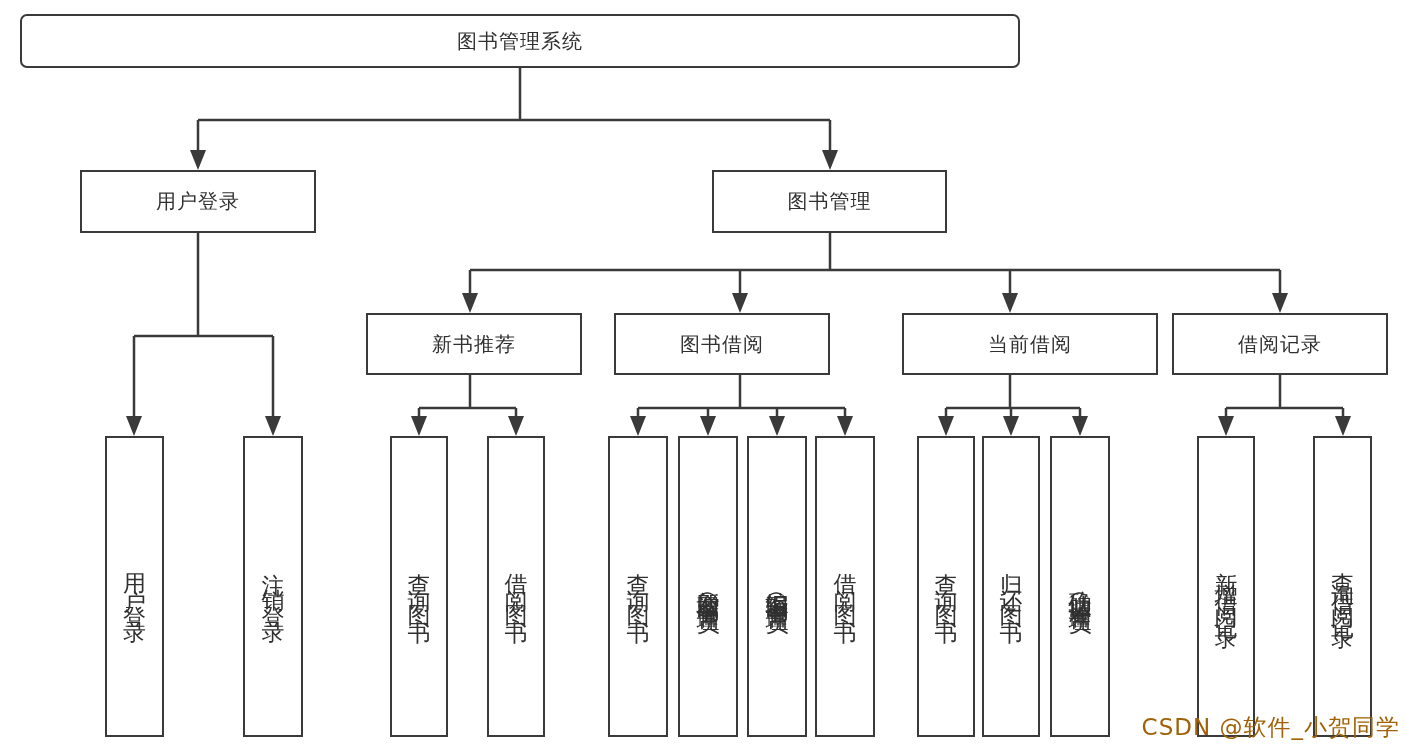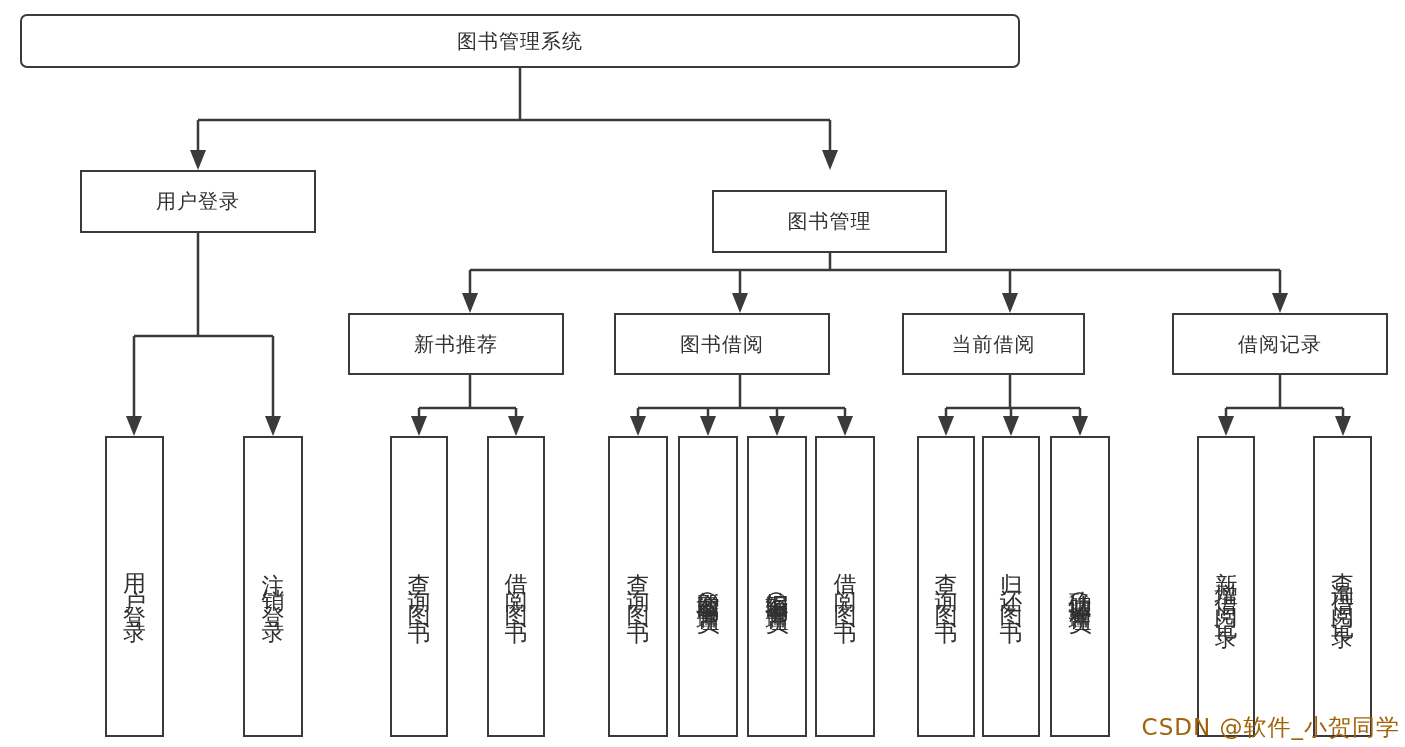--- a/index.html
+++ b/index.html
@@ -122,25 +122,25 @@
     </g>
     <g fill="#3a3a3a" stroke="none">
       <polygon points="1218,416 1234,416 1226,436"></polygon>
       <polygon points="1335,416 1351,416 1343,436"></polygon>
     </g>
   </svg>
 
   <div class="node h-node" style="left:20px; top:14px; width:1000px; height:54px;border-radius:7px;">图书管理系统</div>
 
   <div class="node h-node" style="left:80px; top:170px; width:236px; height:63px;">用户登录</div>
-  <div class="node h-node" style="left:712px; top:170px; width:235px; height:63px;margin-top:20px;">图书管理</div>
+  <div class="node h-node" style="left:712px; top:170px; width:235px; height:63px;">图书管理</div>
 
-  <div class="node h-node" style="left:348px; top:313px; width:216px; height:62px;">新书推荐</div>
+  <div class="node h-node" style="left:366px; top:313px; width:216px; height:62px;">新书推荐</div>
   <div class="node h-node" style="left:614px; top:313px; width:216px; height:62px;">图书借阅</div>
-  <div class="node h-node" style="left:902px; top:313px; width:183px; height:62px;">当前借阅</div>
+  <div class="node h-node" style="left:902px; top:313px; width:256px; height:62px;">当前借阅</div>
   <div class="node h-node" style="left:1172px; top:313px; width:216px; height:62px;">借阅记录</div>
 
   <div class="node v-node sp4" style="left:105px; top:436px; width:59px; height:301px;">用户登录</div>
   <div class="node v-node sp4" style="left:243px; top:436px; width:60px; height:301px;">注销登录</div>
 
   <div class="node v-node sp4" style="left:390px; top:436px; width:58px; height:301px;">查询图书</div>
   <div class="node v-node sp4" style="left:487px; top:436px; width:58px; height:301px;">借阅图书</div>
 
   <div class="node v-node sp4" style="left:608px; top:436px; width:60px; height:301px;">查询图书</div>
   <div class="node v-node sp9" style="left:678px; top:436px; width:60px; height:301px;">新增图书（管理员）</div>

